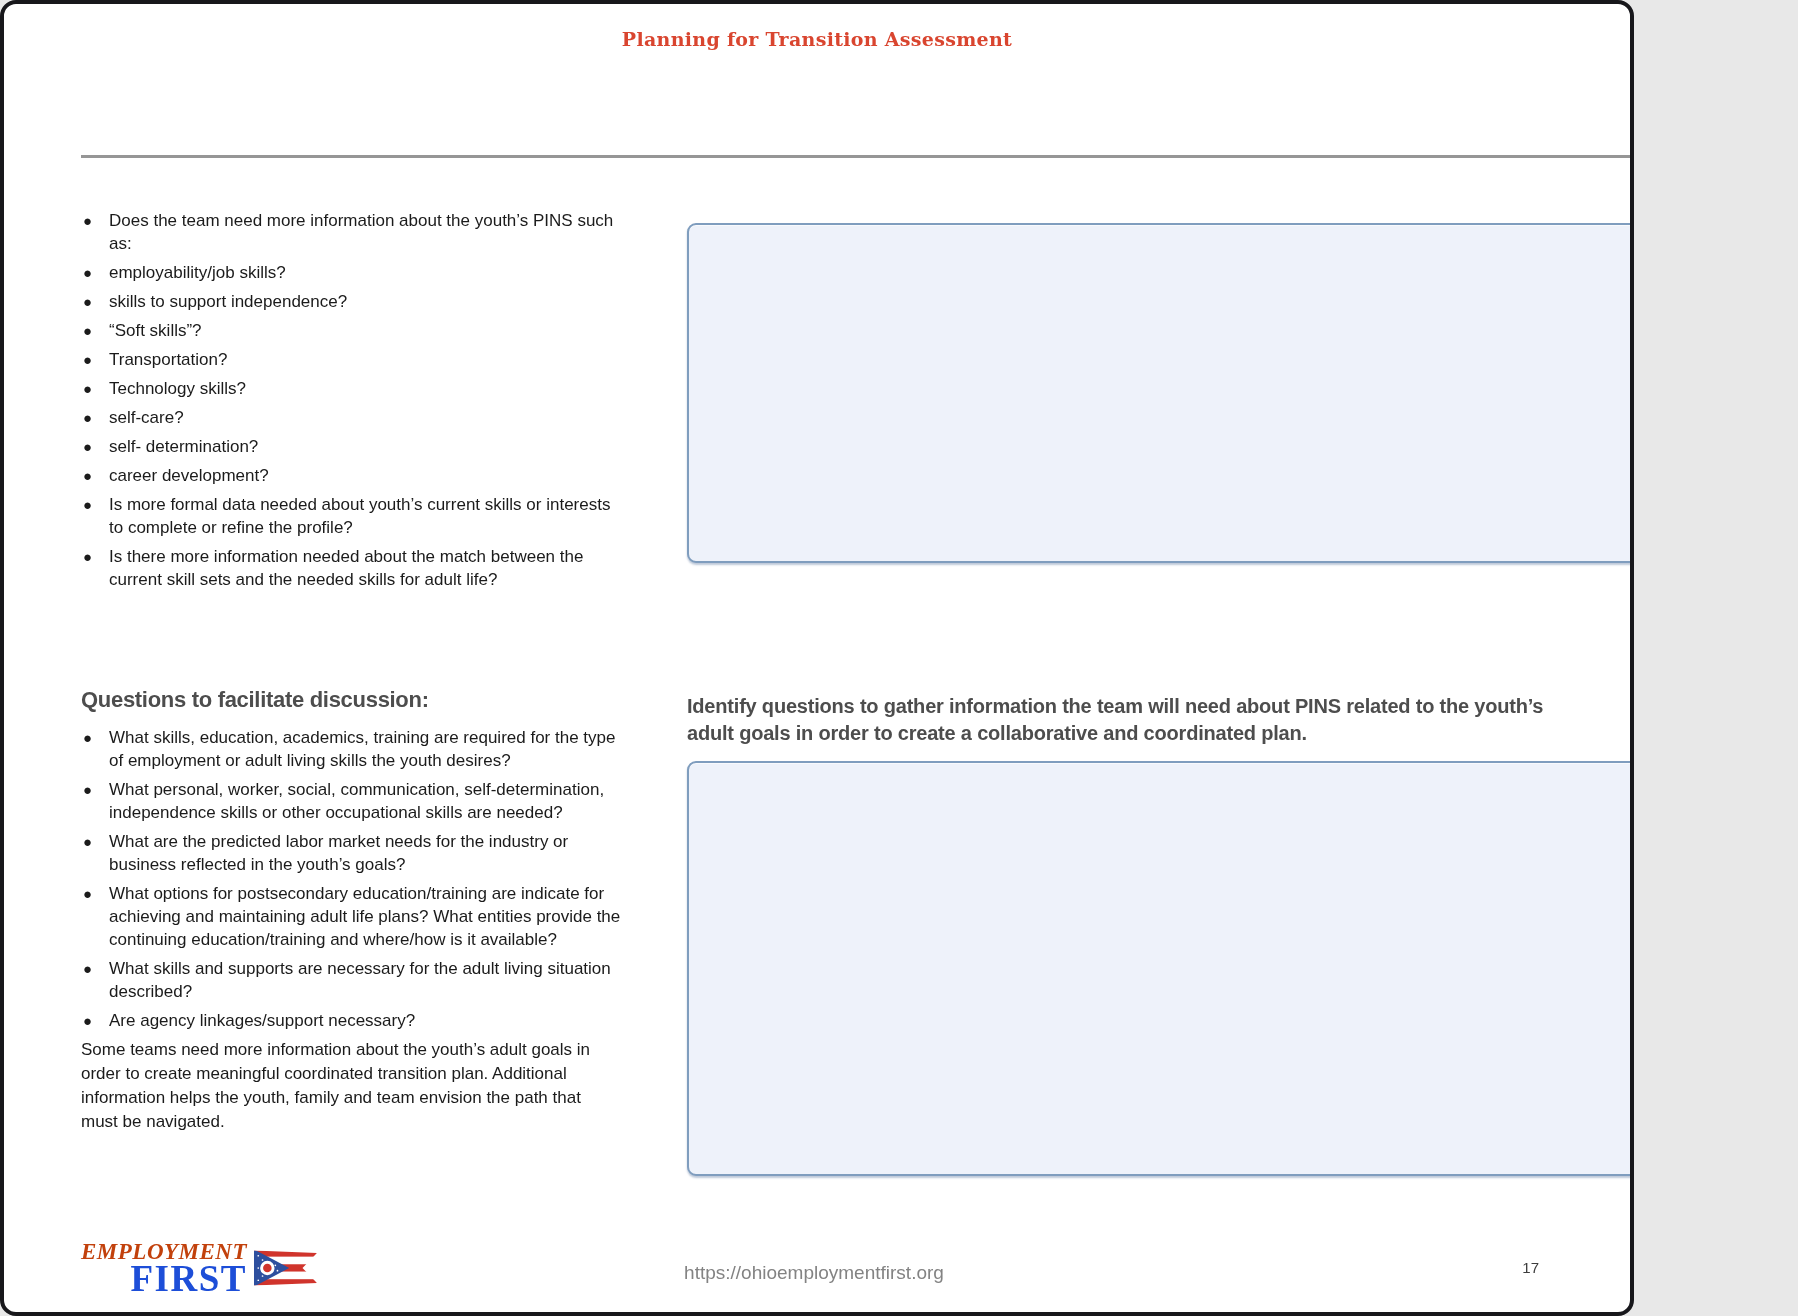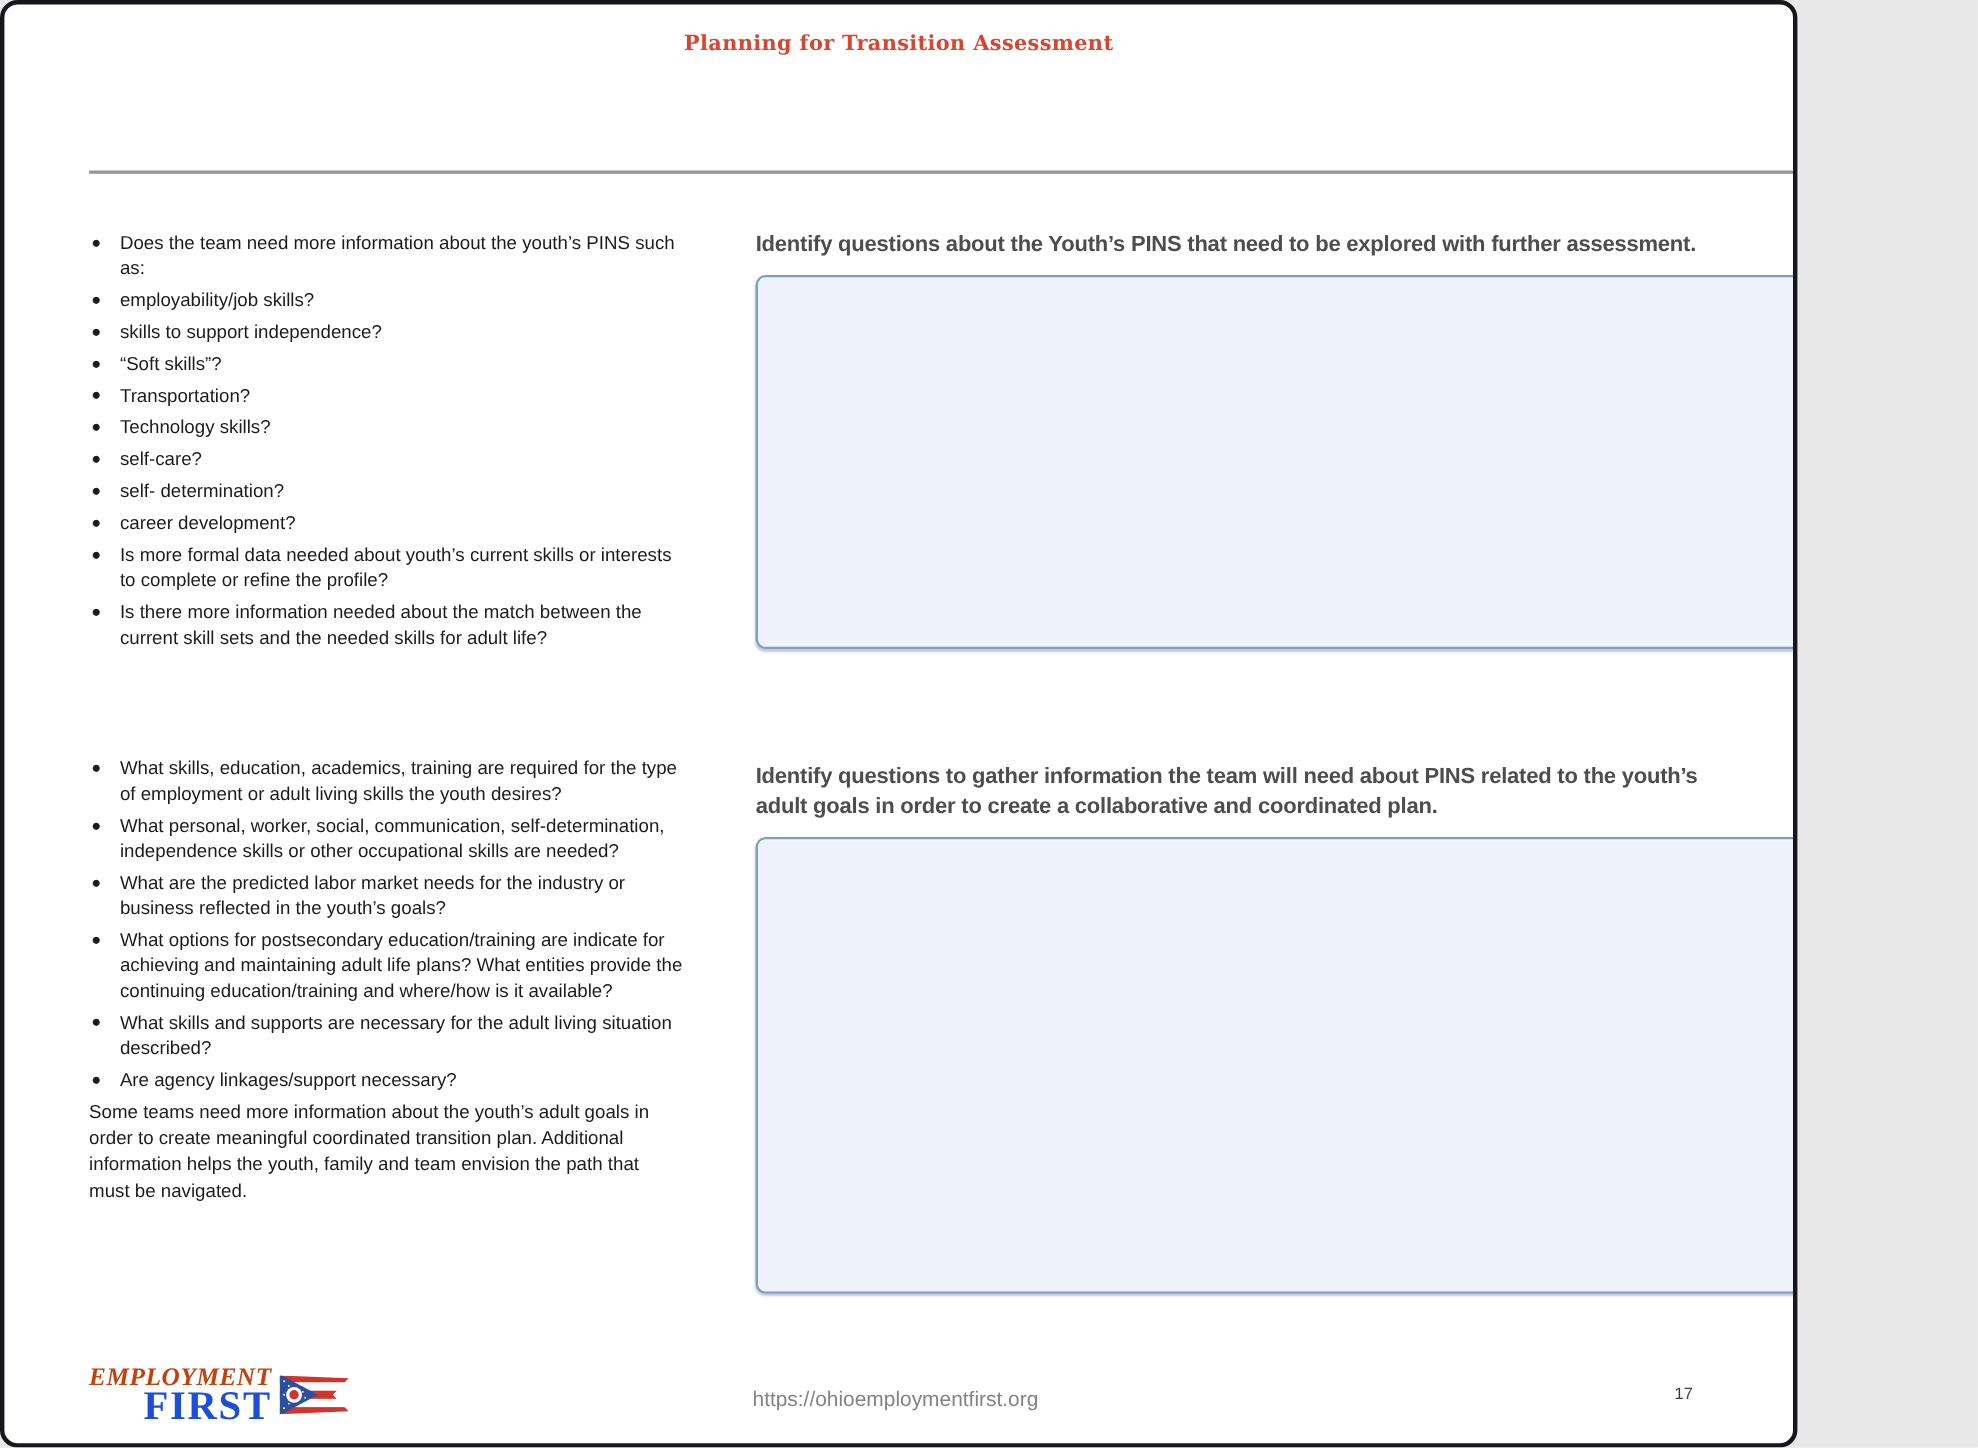--- a/index.html
+++ b/index.html
@@ -135,20 +135,21 @@
           </div>
 
           <div class="bullet-item">
             <span class="bullet-dot">●</span>
             <span class="bullet-text bt">Is there more information needed about the match between the current skill sets and the needed skills for adult life?</span>
           </div>
         </div>
     </div>
 
     <div class="left-section2">
+      <h2 class="section-heading">Questions to facilitate discussion:</h2>
       <div class="bullets">
 
           <div class="bullet-item">
             <span class="bullet-dot">●</span>
             <span class="bullet-text bt">What skills, education, academics, training are required for the type of employment or adult living skills the youth desires?</span>
           </div>
 
           <div class="bullet-item">
             <span class="bullet-dot">●</span>
             <span class="bullet-text bt">What personal, worker, social, communication, self-determination, independence skills or other occupational skills are needed?</span>
@@ -173,21 +174,20 @@
             <span class="bullet-dot">●</span>
             <span class="bullet-text bt">Are agency linkages/support necessary?</span>
           </div>
         </div>
       <div class="closing-paragraph">Some teams need more information about the youth’s adult goals in order to create meaningful coordinated transition plan. Additional information helps the youth, family and team envision the path that must be navigated.</div>
     </div>
   </div>
 
   <div class="right-col">
     <div>
-      <p class="prompt">Identify questions about the Youth’s PINS that need to be explored with further assessment.</p>
       <div class="field field-1"></div>
     </div>
 
     <div class="right-section2">
       <p class="prompt">Identify questions to gather information the team will need about PINS related to the youth’s adult goals in order to create a collaborative and coordinated plan.</p>
       <div class="field field-2"></div>
     </div>
   </div>
 
   <div class="footer">

